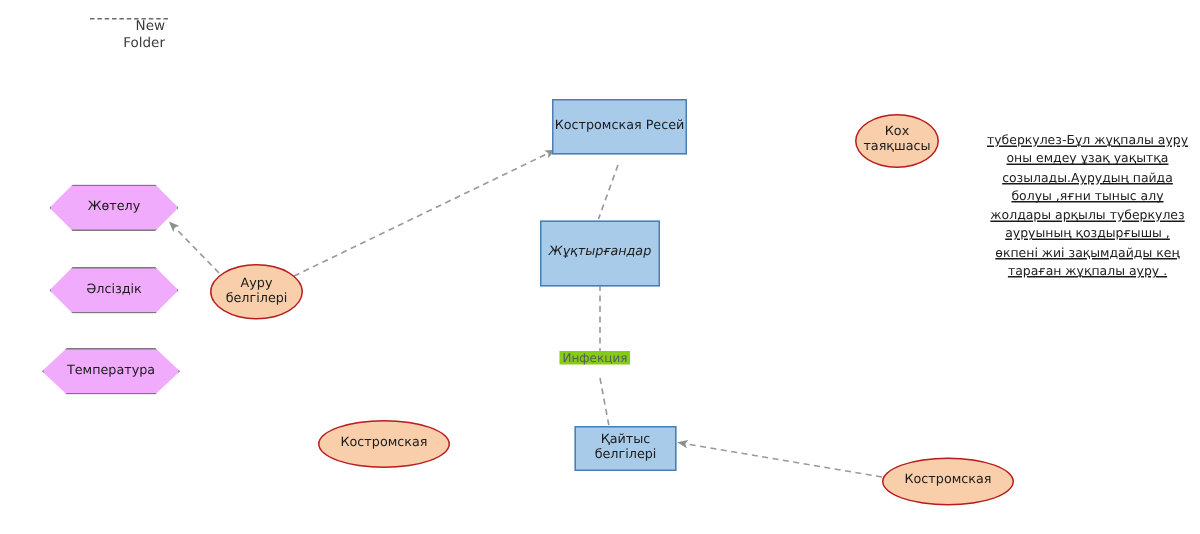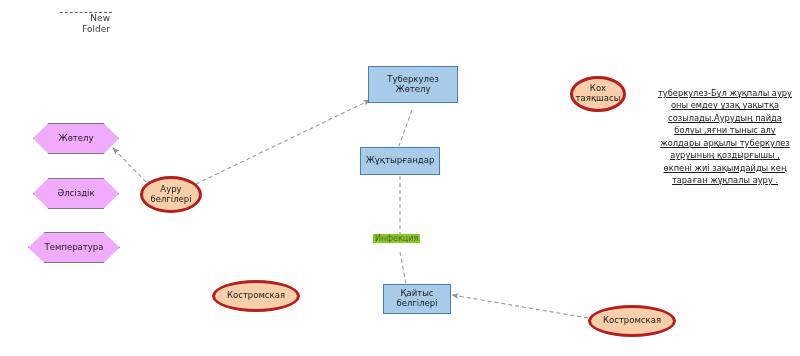--- a/index.html
+++ b/index.html
@@ -28,21 +28,21 @@
     background:#f0abfc;
     border:1px solid #7a7a7a;
     color:#1b1b1b;
     font-size:8.5px;
     clip-path:polygon(18% 0%,82% 0%,100% 50%,82% 100%,18% 100%,0% 50%);
   }
 
   
   .ellnode{
     background:#f8cfaa;
-    border:3px solid #b91c1c;
+    border:1px solid #b91c1c;
     border-radius:50%;
     color:#1b1b1b;
     font-size:8.5px;
   }
   .ellnode.overflow span{white-space:nowrap;}
 
   
   #newfolder{
     position:absolute;
     font-size:9px;
@@ -102,24 +102,24 @@
   <path d="M588,318 L452,295" fill="none" stroke="#9a9a9a" stroke-width="1.1" stroke-dasharray="4,3" marker-end="url(#arrow)"></path>
 </svg>
 
 <div id="newfolder" style="left:60px;top:12px;width:48px;">
   <div class="dashtop"></div>
   <span>New</span>
   <span>Folder</span>
 </div>
 
 <div class="node boxnode" style="left:368px;top:66px;width:90px;height:37px;">
-  <span>Туберкулез Жөтелу</span>
+  <span>Костромская Ресей</span>
 </div>
 
-<div class="node boxnode" style="left:360px;top:147px;width:80px;height:28px;">
+<div class="node boxnode" style="left:360px;top:147px;width:80px;height:44px;font-style:italic;">
   <span>Жұқтырғандар</span>
 </div>
 
 <div class="node boxnode" style="left:383px;top:284px;width:68px;height:30px;flex-direction:column;justify-content:center;">
   <span>Қайтыс</span>
   <span>белгілері</span>
 </div>
 
 <div class="node hexnode" style="left:33px;top:123px;width:86px;height:31px;">
   <span>Жөтелу</span>

